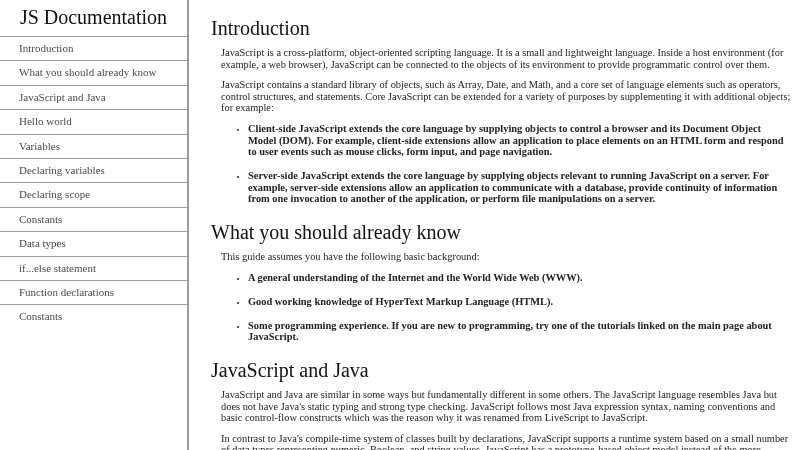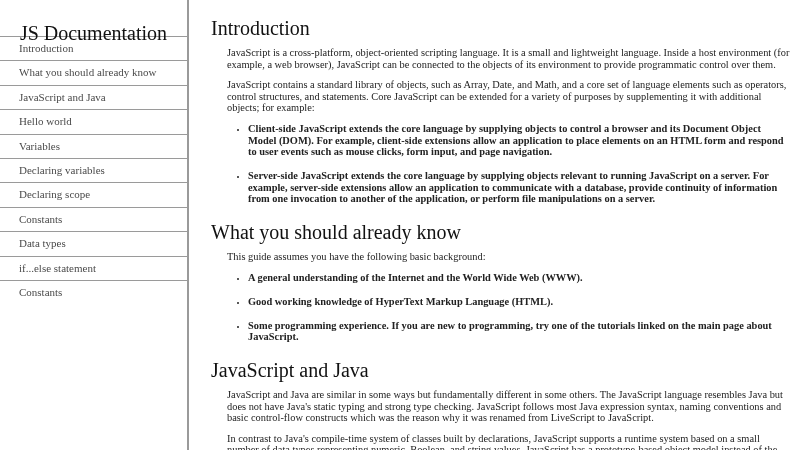--- a/index.html
+++ b/index.html
@@ -18,21 +18,21 @@
     border-right: 2px solid #9a9a9a;
     background: #fff;
     overflow: hidden;
   }
   #navbar header {
     height: 37px;
     text-align: center;
     font-size: 20px;
     line-height: 34px;
     color: #111;
-    padding-top: 16px;
+    padding-top: 0px;
     border-bottom: 1px solid #9a9a9a;
   }
   #navbar ul { list-style: none; margin: 0; padding: 0; }
   #navbar li {
     height: 24.4px;
     border-bottom: 1px solid #9a9a9a;
     padding-left: 19px;
     font-size: 11px;
     line-height: 23px;
     color: #4a4a4a;
@@ -48,41 +48,42 @@
     color: #222;
   }
   #main h2 {
     font-weight: normal;
     font-size: 20px;
     line-height: 22px;
     margin: 16px 0 8px 0;
     color: #111;
   }
   #main section:first-child h2 { margin-top: 17px; }
-  #main p { margin: 0 0 9px 16px; }
+  #main p { margin: 0 0 9px 10px; }
   #main ul { margin: 0 0 9px 0; padding-left: 37px; }
   #main li { margin: 0 0 12.5px 0; font-weight: bold; }
   #main li::marker { font-size: 8px; }
 </style>
 </head>
 <body>
 
 <nav id="navbar">
   <header>JS Documentation</header>
   <ul>
     <li>Introduction</li>
     <li>What you should already know</li>
     <li>JavaScript and Java</li>
     <li>Hello world</li>
     <li>Variables</li>
     <li>Declaring variables</li>
     <li>Declaring scope</li>
     <li>Constants</li>
     <li>Data types</li>
     <li>if...else statement</li>
+    <li>Function declarations</li>
     <li>Constants</li>
   </ul>
 </nav>
 
 <main id="main">
   <section>
     <h2>Introduction</h2>
     <p>JavaScript is a cross-platform, object-oriented scripting language. It is a small and lightweight language. Inside a host environment (for example, a web browser), JavaScript can be connected to the objects of its environment to provide programmatic control over them.</p>
     <p>JavaScript contains a standard library of objects, such as Array, Date, and Math, and a core set of language elements such as operators, control structures, and statements. Core JavaScript can be extended for a variety of purposes by supplementing it with additional objects; for example:</p>
     <ul>

